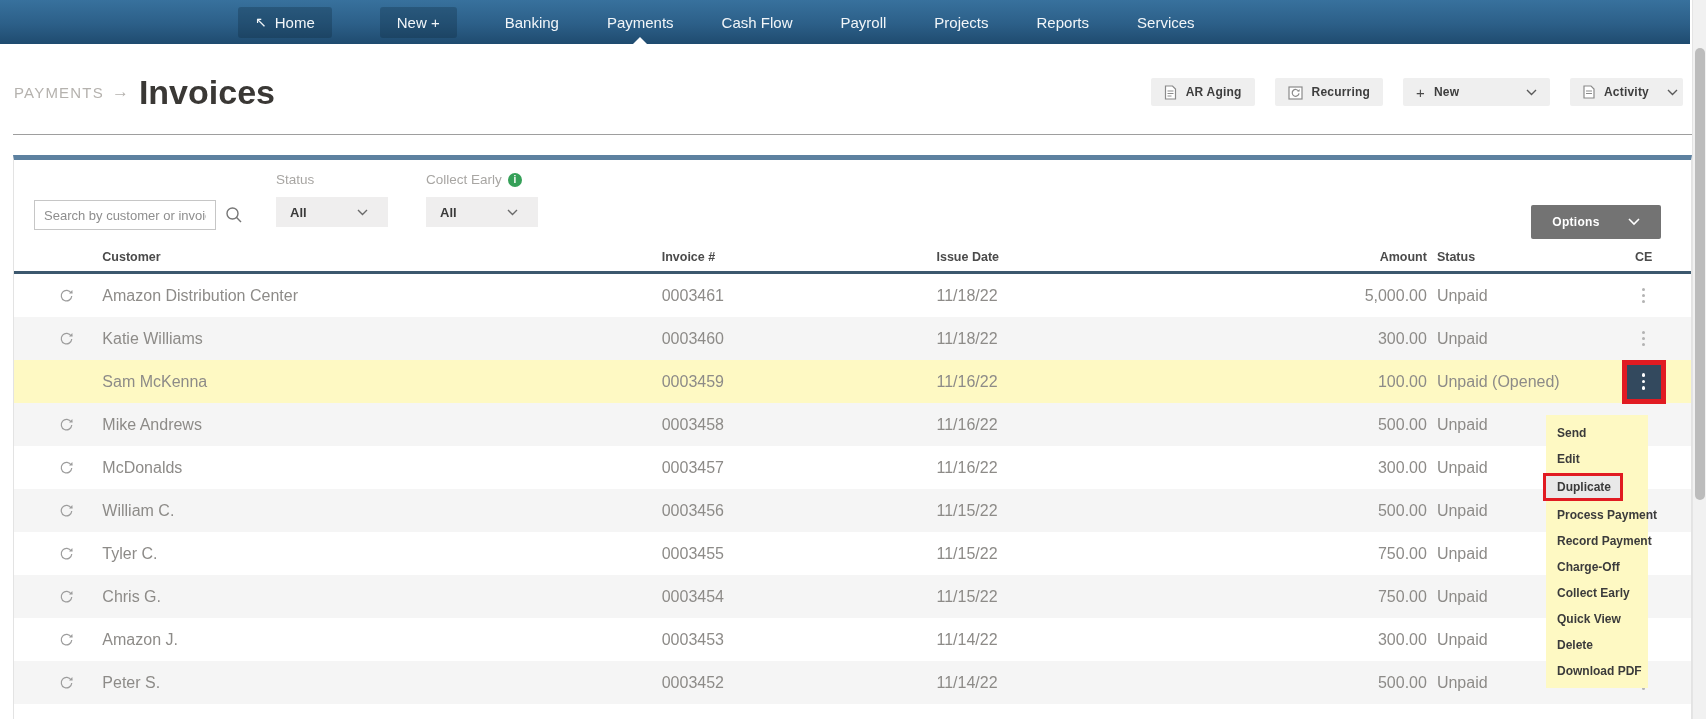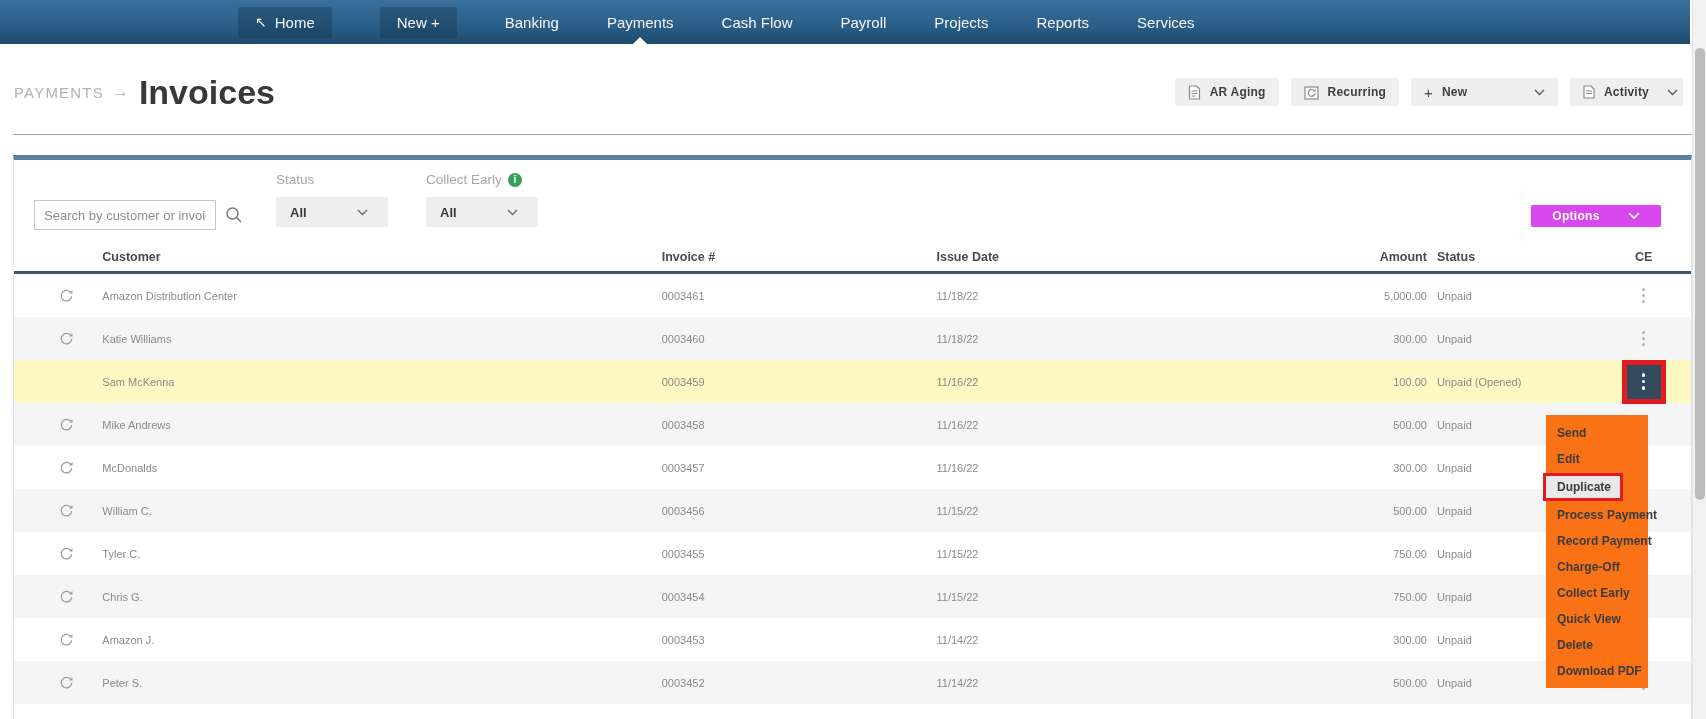--- a/index.html
+++ b/index.html
@@ -20,21 +20,21 @@
     border-right:7px solid transparent; border-bottom:7px solid #ffffff; }
   .nav-ic { font-size:14px; }
 
   
   .page-head { position:absolute; top:62px; left:14px; right:23px; height:60px;
     display:flex; align-items:center; justify-content:space-between; }
   .crumb-wrap { display:flex; align-items:center; }
   .crumb { color:#b5b2ae; font-size:15px; letter-spacing:1.2px; }
   .crumb-arrow { color:#b5b2ae; font-size:17px; margin:0 10px 0 8px; }
   .page-title { color:#3a3835; font-size:34px; font-weight:600; }
-  .head-buttons { display:flex; gap:12px; align-items:center; }
+  .head-buttons { display:flex; gap:20px; align-items:center; }
   .hbtn { height:28px; background:#efefef; border:none; border-radius:2px;
     color:#3e3e3e; font-size:12px; font-weight:bold; letter-spacing:.2px;
     display:flex; align-items:center; gap:9px; padding:0 13px; cursor:pointer;
     font-family:inherit; }
   .hbtn.wide-new { width:147px; }
   .hbtn.wide-act { width:113px; }
   .hbtn .spacer { flex:1; }
   .plus-glyph { font-size:15px; font-weight:normal; color:#4a4a4a; }
   .chev { display:inline-block; }
 
@@ -56,29 +56,29 @@
   .filter-group { position:absolute; top:12px; }
   .fg-status { left:262px; } .fg-ce { left:412px; }
   .filter-label { color:#a8a6a3; font-size:13.5px; display:flex; align-items:center; gap:6px; }
   .info-dot { width:14px; height:14px; border-radius:50%; background:#35a058; color:#fff;
     font-size:10px; font-weight:bold; display:inline-flex; align-items:center;
     justify-content:center; font-style:normal; }
   .dropdown { margin-top:10px; width:112px; height:30px; background:#efeeee;
     display:flex; align-items:center; justify-content:space-between;
     padding:0 20px 0 14px; cursor:pointer; }
   .dropdown .dd-val { font-size:13px; font-weight:bold; color:#3a3a3a; }
-  .options-btn { position:absolute; right:30px; top:45px; width:130px; height:22px;
-    background:#d946ef; border:none; border-radius:2px; color:#fff; font-size:12px;
+  .options-btn { position:absolute; right:30px; top:45px; width:130px; height:34px;
+    background:#737373; border:none; border-radius:2px; color:#fff; font-size:12px;
     font-weight:bold; letter-spacing:.3px; display:flex; align-items:center;
     justify-content:center; gap:28px; cursor:pointer; font-family:inherit; }
 
   
   .thead { display:flex; align-items:center; height:32px; border-bottom:3px solid #3c586e;
     font-size:12.5px; font-weight:bold; color:#4b4b4b; }
-  .row { display:flex; align-items:center; height:43px; font-size:11px; color:#8d8b88; }
+  .row { display:flex; align-items:center; height:43px; font-size:16px; color:#8d8b88; }
   .row:nth-child(even) { background:#f5f5f5; }
   .row[data-state="selected"] { background:#fef9c3; }
   .row[data-state="selected"] .sync-ic { visibility:hidden; }
 
   .c-icon { width:89px; padding-left:45px; display:flex; align-items:center; }
   .c-customer { width:568px; }
   .c-invoice { width:279px; }
   .c-date { width:248px; }
   .c-amount { width:250px; text-align:right; }
   .c-status { width:172px; padding-left:10px; }
@@ -87,21 +87,21 @@
   .dots-btn { width:34px; height:34px; background:transparent; border:none;
     display:flex; flex-direction:column; align-items:center; justify-content:center;
     gap:2.5px; cursor:pointer; }
   .dots-btn i { width:3.5px; height:3.5px; border-radius:50%; background:#b3b3b3; }
   .row[data-state="selected"] .dots-btn { background:#33495e; border:5px solid #e11b22;
     width:44px; height:44px; gap:3px; }
   .row[data-state="selected"] .dots-btn i { background:#ffffff; }
 
   
   .context-menu { position:absolute; left:1546px; top:415px; width:102px;
-    background:#f97316; padding:5px 0 4px 0; z-index:20; }
+    background:#fef9c3; padding:5px 0 4px 0; z-index:20; }
   .menu-item { height:26px; line-height:26px; padding-left:11px; font-size:12px;
     font-weight:bold; color:#3b3b3b; cursor:pointer; white-space:nowrap; }
   .menu-item[data-state="annotated"] { height:auto; line-height:18px;
     border:3px solid #e11b22; width:max-content; margin:1px 0 1px -3px;
     padding:2px 9px 2px 11px; background:#e9e9e9; }
 
   
   .scrollbar { position:absolute; right:0; top:0; width:14px; height:719px;
     background:#f1f1f1; border-left:1px solid #e4e4e4; z-index:30; }
   .scroll-thumb { position:absolute; left:2px; top:48px; width:10px; height:452px;

